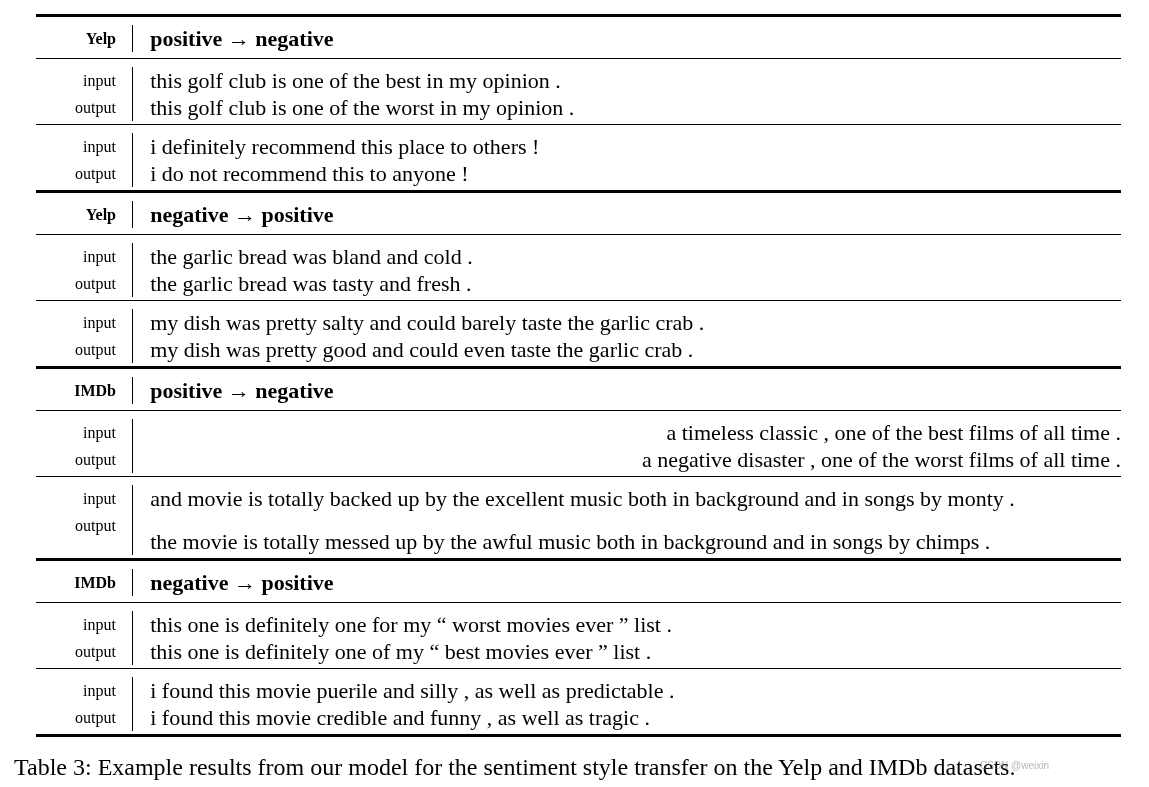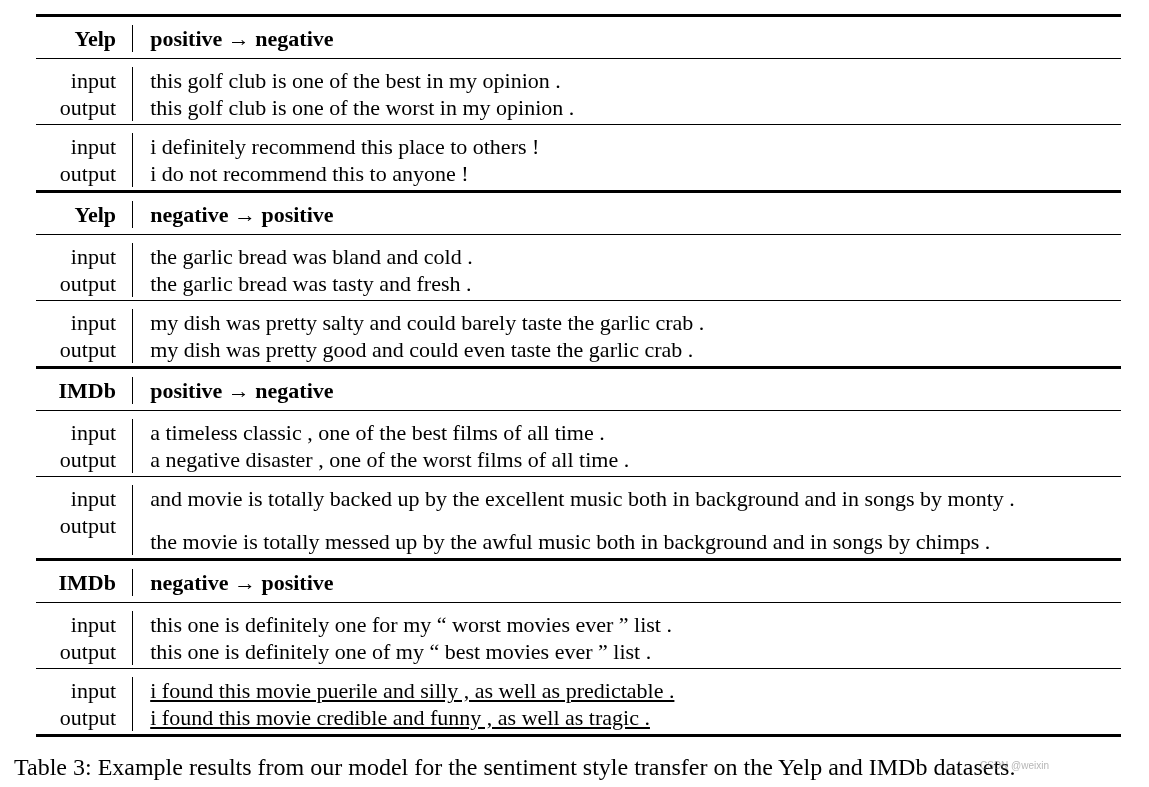--- a/index.html
+++ b/index.html
@@ -2,21 +2,21 @@
 <html><head>
 <meta charset="utf-8">
 <style>
   html, body { margin: 0; padding: 0; background: #ffffff; }
   body { width: 1149px; height: 787px; position: relative; overflow: hidden;
          font-family: "Liberation Serif", "DejaVu Serif", serif; color: #000; }
   .table { position: absolute; left: 36px; top: 14px; width: 1085px; }
   .rule-heavy { height: 3px; background: #000; }
   .rule-light { height: 1px; background: #000; }
   .row { display: flex; align-items: stretch; }
-  .lab { width: 80px; text-align: right; padding-right: 8px; font-size: 22px; line-height: 27px; }
+  .lab { width: 80px; text-align: right; padding-right: 8px; font-size: 16px; line-height: 27px; }
   .sep { width: 1.2px; background: #000; margin: 0 8px 0 8px; }
   .txt { flex: 1; padding-left: 9px; font-size: 22px; line-height: 27px; white-space: nowrap; }
   .hdr { padding: 8px 0 6px 0; }
   .hdr .lab, .hdr .txt { font-weight: bold; }
   .pair { padding: 8px 0 3px 0; }
   .pair .cell-col { display: flex; flex-direction: column; }
   .caption { position: absolute; left: 14px; top: 754px; font-size: 24px; white-space: nowrap; }
   .wm { position: absolute; left: 980px; top: 760px; font-size: 10px; color: rgba(120,120,120,0.55);
         font-family: Liberation Sans, sans-serif; }
 </style>
@@ -90,21 +90,21 @@
       <div class="sep"></div>
       <div class="txt">positive → negative</div>
     </div>
     <div class="rule-light"></div>
     <div class="row pair">
       <div class="cell-col">
         <div class="lab">input</div>
         <div class="lab">output</div>
       </div>
       <div class="sep"></div>
-      <div class="cell-col" style="flex: 1 1 0%;">
+      <div class="cell-col" style="flex: 1 1 0%; text-align: right;">
         <div class="txt">a timeless classic , one of the best films of all time .</div>
         <div class="txt">a negative disaster , one of the worst films of all time .</div>
       </div>
     </div>
     <div class="rule-light"></div>
     <div class="row pair">
       <div class="cell-col">
         <div class="lab">input</div>
         <div class="lab">output</div>
       </div>
@@ -132,21 +132,21 @@
         <div class="txt">this one is definitely one of my “ best movies ever ” list .</div>
       </div>
     </div>
     <div class="rule-light"></div>
     <div class="row pair">
       <div class="cell-col">
         <div class="lab">input</div>
         <div class="lab">output</div>
       </div>
       <div class="sep"></div>
-      <div class="cell-col" style="flex: 1 1 0%; text-decoration: underline;">
+      <div class="cell-col" style="flex: 1 1 0%;">
         <div class="txt">i found this movie puerile and silly , as well as predictable .</div>
         <div class="txt">i found this movie credible and funny , as well as tragic .</div>
       </div>
     </div>
     <div class="rule-heavy"></div>
   </div>
 
 <div class="caption">Table 3: Example results from our model for the sentiment style transfer on the Yelp and IMDb datasets.</div>
 <div class="wm">CSDN @weixin</div>
 

